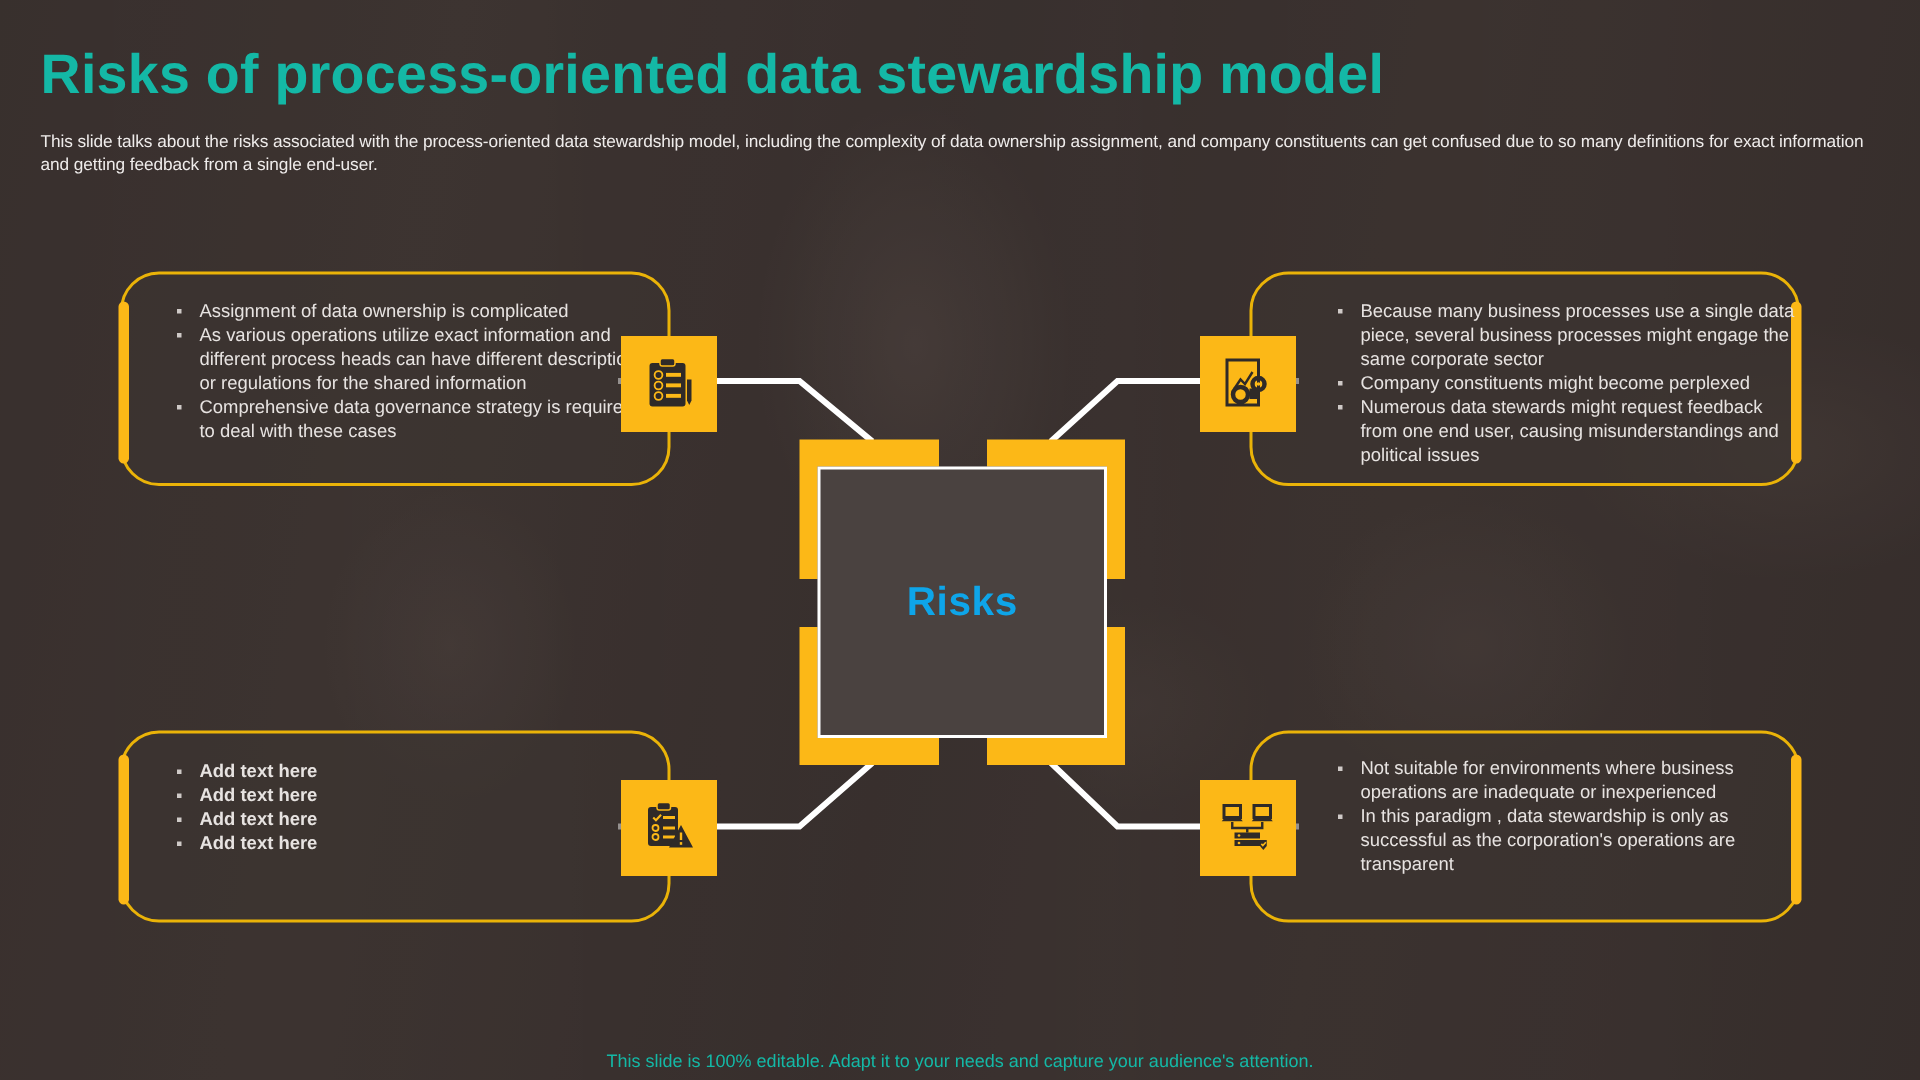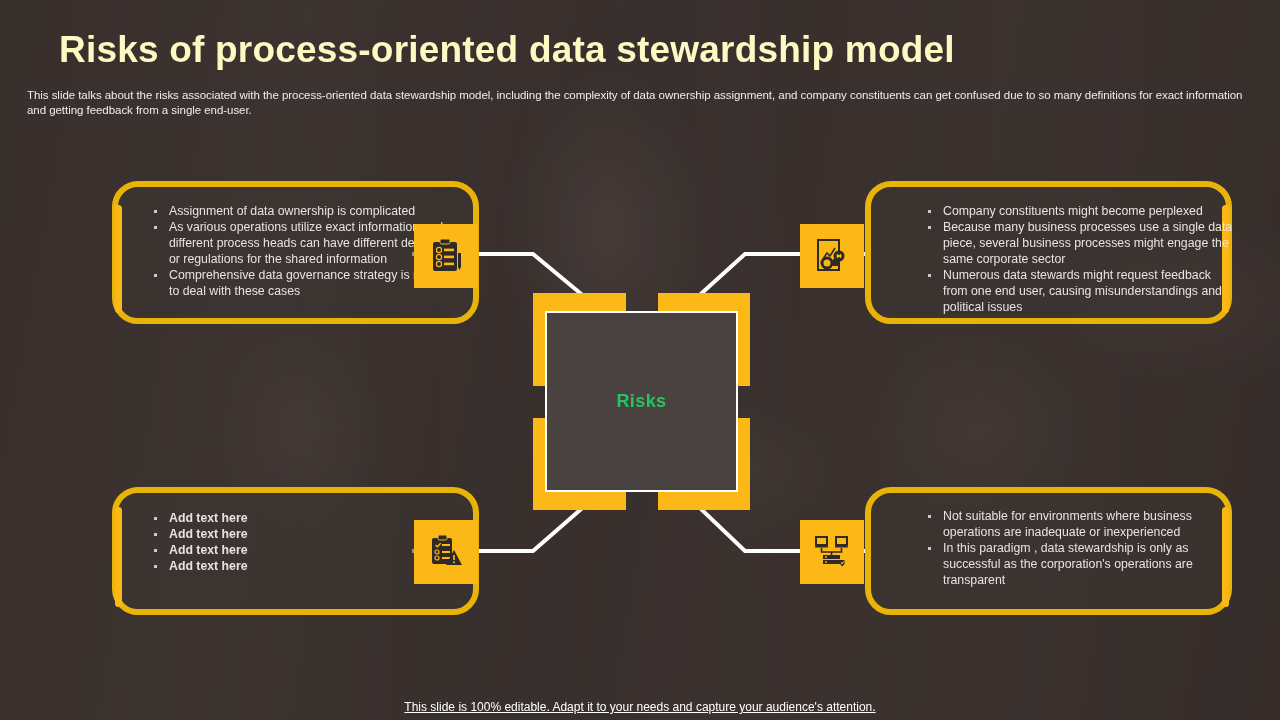--- a/index.html
+++ b/index.html
@@ -51,46 +51,44 @@
     background: rgba(52,44,41,.55);
   }
 
   
   .title {
     position: absolute;
     left: 27px;
     top: 29px;
     font-size: 37px;
     font-weight: bold;
-    color: #fef9c3;
+    color: #14b8a6;
     letter-spacing: .2px;
     white-space: nowrap;
-    margin-left: 32px;
   }
   .subtitle {
     position: absolute;
     left: 27px;
     top: 88px;
     width: 1220px;
     font-size: 11.5px;
     line-height: 14.5px;
     color: #efeceb;
     letter-spacing: -0.05px;
   }
 
   
   .footer {
     position: absolute;
     left: 0;
     top: 700px;
     width: 1280px;
     text-align: center;
     font-size: 12px;
-    color: #ffffff;
-    text-decoration: underline;
+    color: #14b8a6;
   }
 
   
   svg.connectors {
     position: absolute;
     left: 0; top: 0;
     width: 1280px; height: 720px;
     pointer-events: none;
   }
 
@@ -117,33 +115,32 @@
     top: 18px;
     width: 193px;
     height: 181px;
     background: #4a4240;
     border: 2px solid #ffffff;
     display: flex;
     align-items: center;
     justify-content: center;
   }
   .center-label {
-    font-size: 18px;
+    font-size: 27px;
     font-weight: bold;
-    color: #22c55e;
+    color: #0ea5e9;
     letter-spacing: .4px;
   }
 
   
   .card {
     position: absolute;
-    border: 6px solid #eab308;
+    border: 2px solid #eab308;
     border-radius: 26px;
     background: rgba(60,52,49,.55);
-    margin-left: 32px;
   }
   .card-accent {
     position: absolute;
     width: 7px;
     border-radius: 4px;
     background: #FCB817;
   }
   .accent-left  { left: -3px; }
   .accent-right { right: -3px; }
 
@@ -246,22 +243,22 @@
     <ul class="bullets">
       <li>Assignment of data ownership  is complicated</li>
       <li>As various  operations utilize exact information  and different  process heads can have  different  descriptions or regulations for the shared  information</li>
       <li>Comprehensive  data governance  strategy is required to deal  with these cases</li>
     </ul>
   </div>
 
   <div class="card" id="card-tr">
     <div class="card-accent accent-right"></div>
     <ul class="bullets">
+      <li>Because many business processes use a single data piece, several  business processes might engage  the same corporate  sector</li>
       <li>Company constituents might become  perplexed</li>
-      <li>Because many business processes use a single data piece, several  business processes might engage  the same corporate  sector</li>
       <li>Numerous  data stewards  might request feedback from  one end user, causing misunderstandings  and political issues</li>
     </ul>
   </div>
 
   <div class="card" id="card-bl">
     <div class="card-accent accent-left"></div>
     <ul class="bullets">
       <li>Add text here</li>
       <li>Add text here</li>
       <li>Add text here</li>

